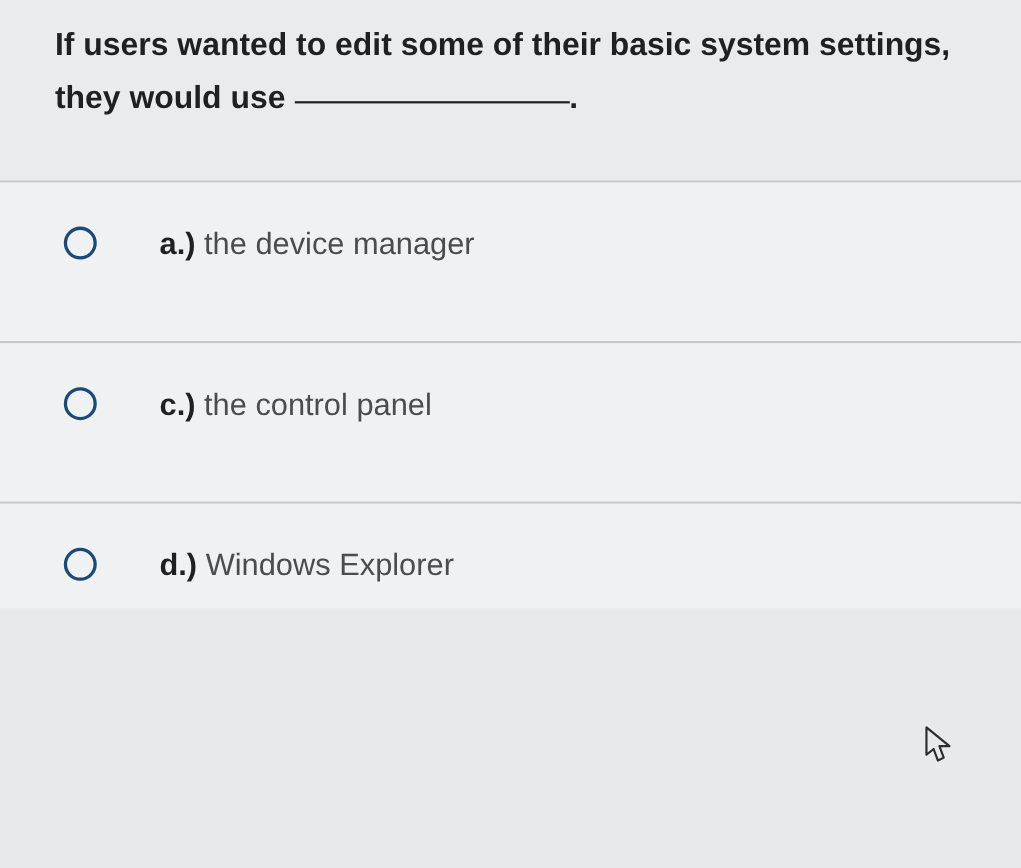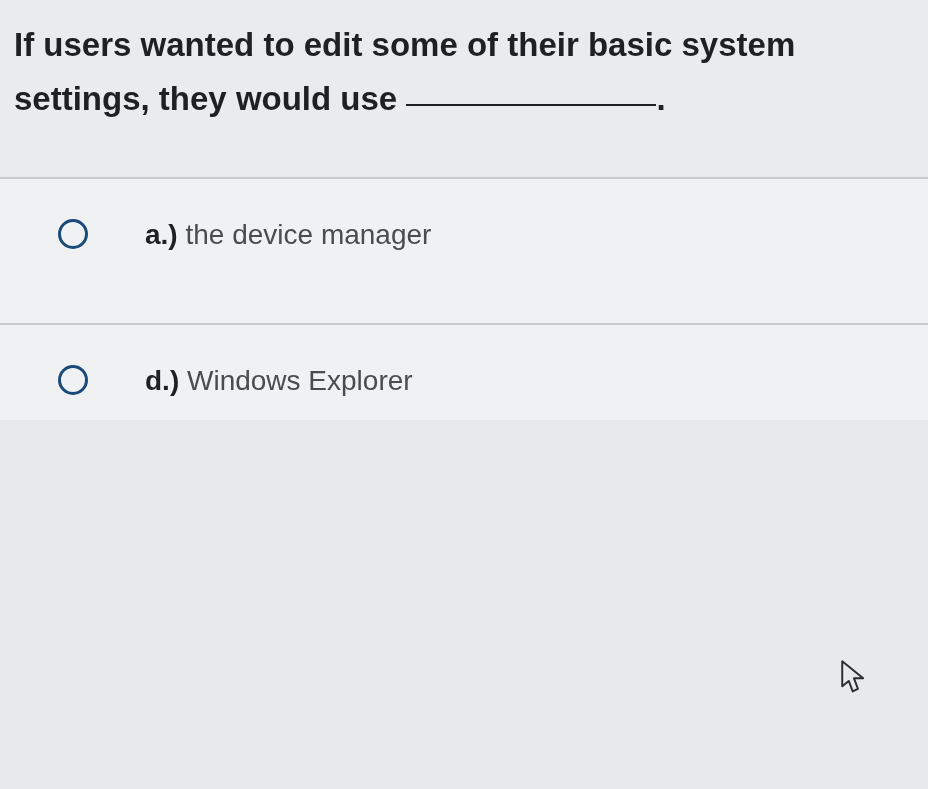--- a/index.html
+++ b/index.html
@@ -13,24 +13,25 @@
       width: 928px;
       height: 789px;
       overflow: hidden;
     }
     .question-block {
       padding: 18px 14px 50px 14px;
       background: #eaebec;
       border-bottom: 2px solid #cacbcc;
     }
     .question-text {
-      font-size: 33px;
+      font-size: 29px;
       font-weight: 700;
       color: #1e2022;
       line-height: 1.65;
+      margin-left: 36px;
     }
     .blank {
       display: inline-block;
       border-bottom: 2px solid #1e2022;
       width: 250px;
       vertical-align: baseline;
       position: relative;
       top: -4px;
     }
     .options {
@@ -101,20 +102,26 @@
   <div class="options">
 
     <div class="option-row">
       <div class="radio"></div>
       <div class="option-content">
         <span class="option-letter">a.)</span><span class="option-text"> the device manager</span>
       </div>
     </div>
 
 
+    <div class="option-row">
+      <div class="radio"></div>
+      <div class="option-content">
+        <span class="option-letter">c.)</span><span class="option-text"> the control panel</span>
+      </div>
+    </div>
 
     <div class="option-row last">
       <div class="radio"></div>
       <div class="option-content">
         <span class="option-letter">d.)</span><span class="option-text"> Windows Explorer</span>
       </div>
     </div>
 
   </div>
 

